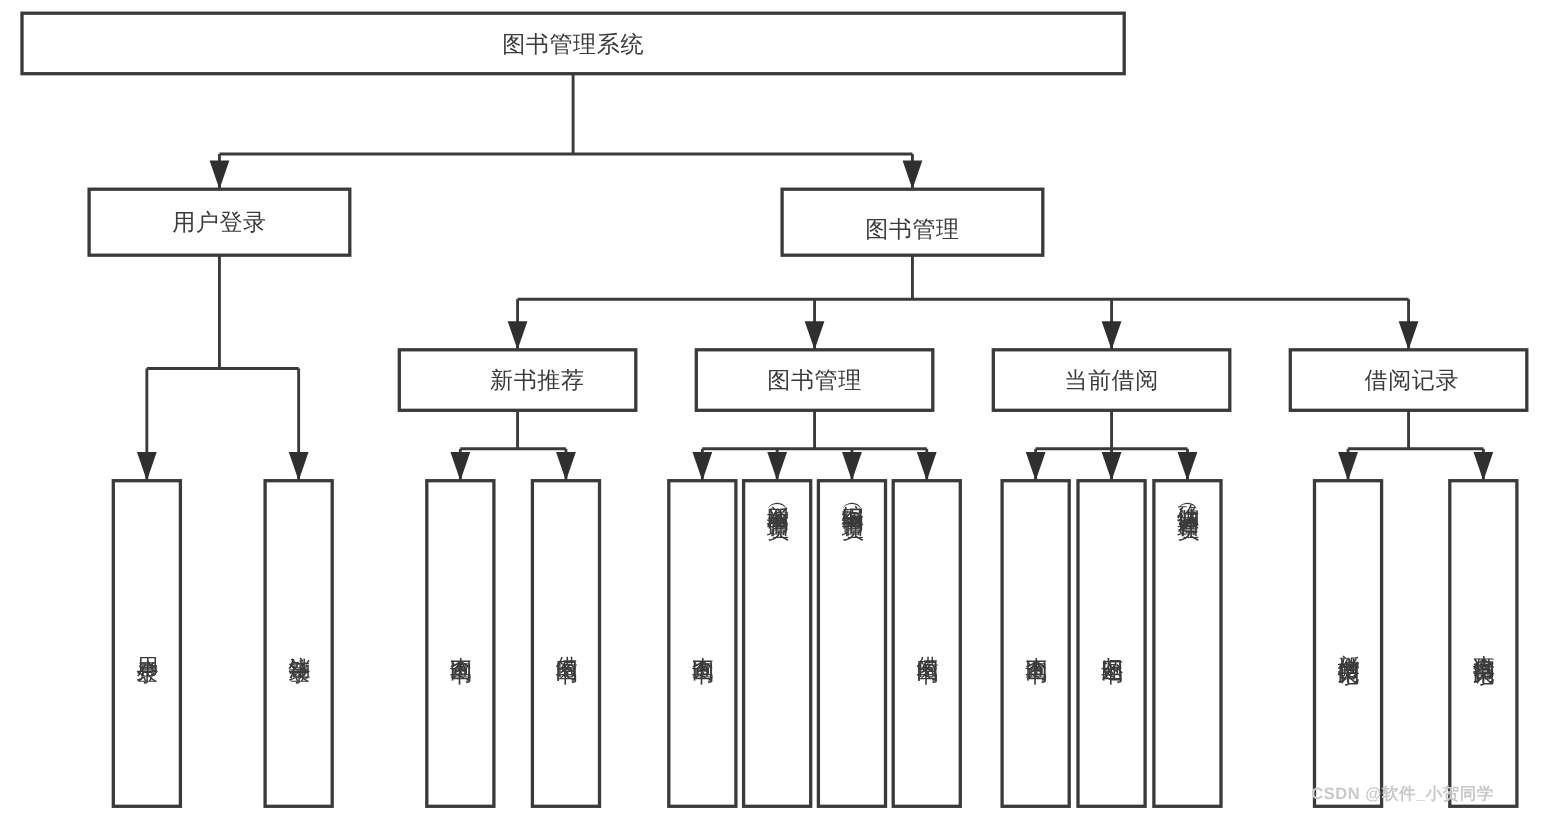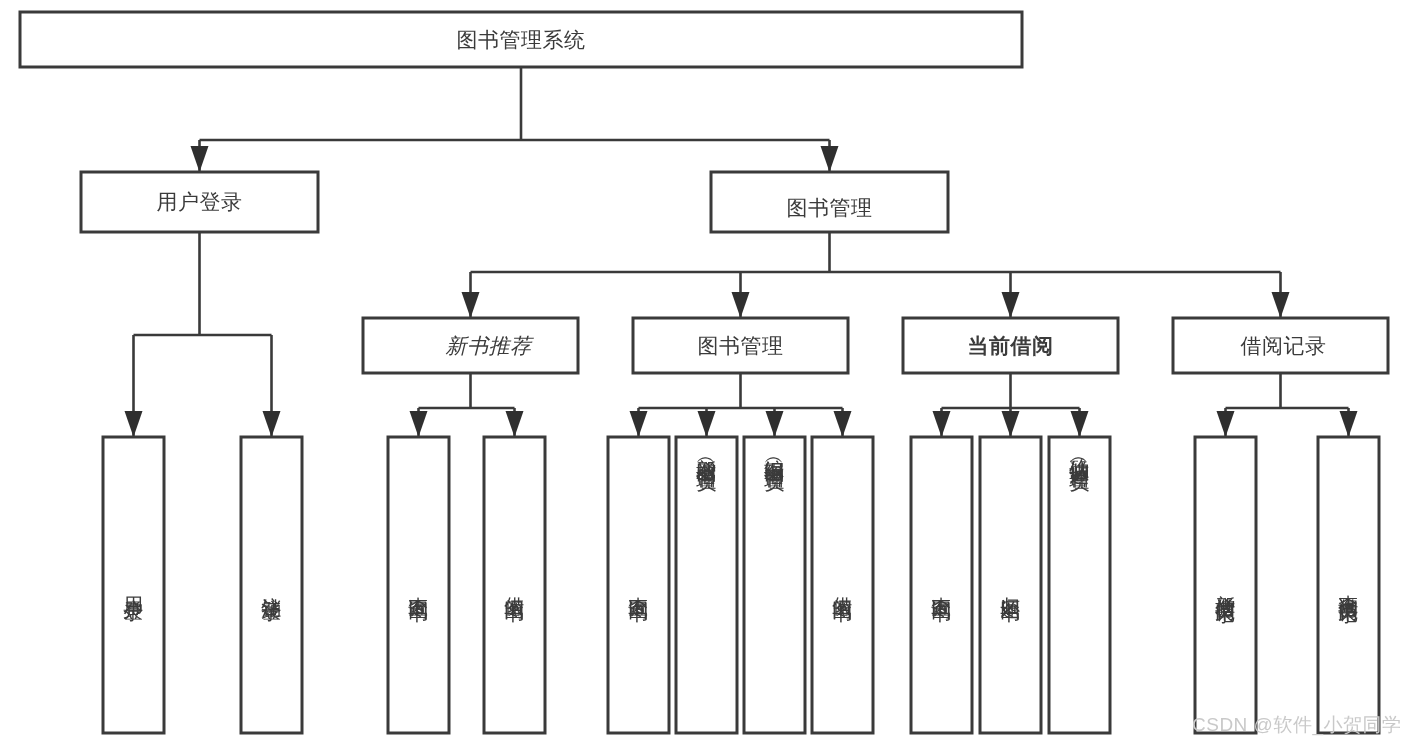--- a/index.html
+++ b/index.html
@@ -68,24 +68,25 @@
     white-space: nowrap;
   }
   .node-label-v.align-top {
     align-items: flex-start;
     padding-top: 6px;
     box-sizing: border-box;
   }
   .watermark {
     position: absolute;
     color: #c9c9c9;
-    font-size: 19px;
+    font-size: 15px;
     white-space: nowrap;
     letter-spacing: 0.5px;
     pointer-events: none;
+    font-weight: bold;
   }
 </style>
 </head>
 <body>
 
 <div id="canvas">
   <svg id="diagram-svg" viewBox="0 0 1405 747">
     <g id="edge-layer">
         <path d="M 521 67 L 521 140" class="connector"></path>
         <path d="M 199.5 140 L 829.5 140" class="connector"></path>
@@ -160,23 +161,23 @@
         <rect x="980" y="437" width="61" height="296" class="node-box"></rect>
         <rect x="1049" y="437" width="61" height="296" class="node-box"></rect>
         <rect x="1195" y="437" width="61" height="296" class="node-box"></rect>
         <rect x="1318" y="437" width="61" height="296" class="node-box"></rect>
       </g>
   </svg>
   <div id="label-layer">
       <div class="node-label-h" style="left: 20px; top: 12px; width: 1002px; height: 55px;">图书管理系统</div>
       <div class="node-label-h" style="left: 81px; top: 172px; width: 237px; height: 60px;">用户登录</div>
       <div class="node-label-h" style="left: 711px; top: 172px; width: 237px; height: 71px;">图书管理</div>
-      <div class="node-label-h" style="left: 363px; top: 318px; width: 251px; height: 55px; font-style: italic;">新书推荐</div>
+      <div class="node-label-h" style="left: 363px; top: 318px; width: 251px; height: 55px;">新书推荐</div>
       <div class="node-label-h" style="left: 633px; top: 318px; width: 215px; height: 55px;">图书管理</div>
-      <div class="node-label-h" style="left: 903px; top: 318px; width: 215px; height: 55px; font-weight: bold;">当前借阅</div>
+      <div class="node-label-h" style="left: 903px; top: 318px; width: 215px; height: 55px;">当前借阅</div>
       <div class="node-label-h" style="left: 1173px; top: 318px; width: 221px; height: 55px;">借阅记录</div>
       <div class="node-label-v" style="left: 103px; top: 437px; width: 61px; height: 296px;">
         <span class="vtext">用户登录</span>
       </div>
       <div class="node-label-v" style="left: 241px; top: 437px; width: 61px; height: 296px;">
         <span class="vtext">注销登录</span>
       </div>
       <div class="node-label-v" style="left: 388px; top: 437px; width: 61px; height: 296px;">
         <span class="vtext">查询图书</span>
       </div>

